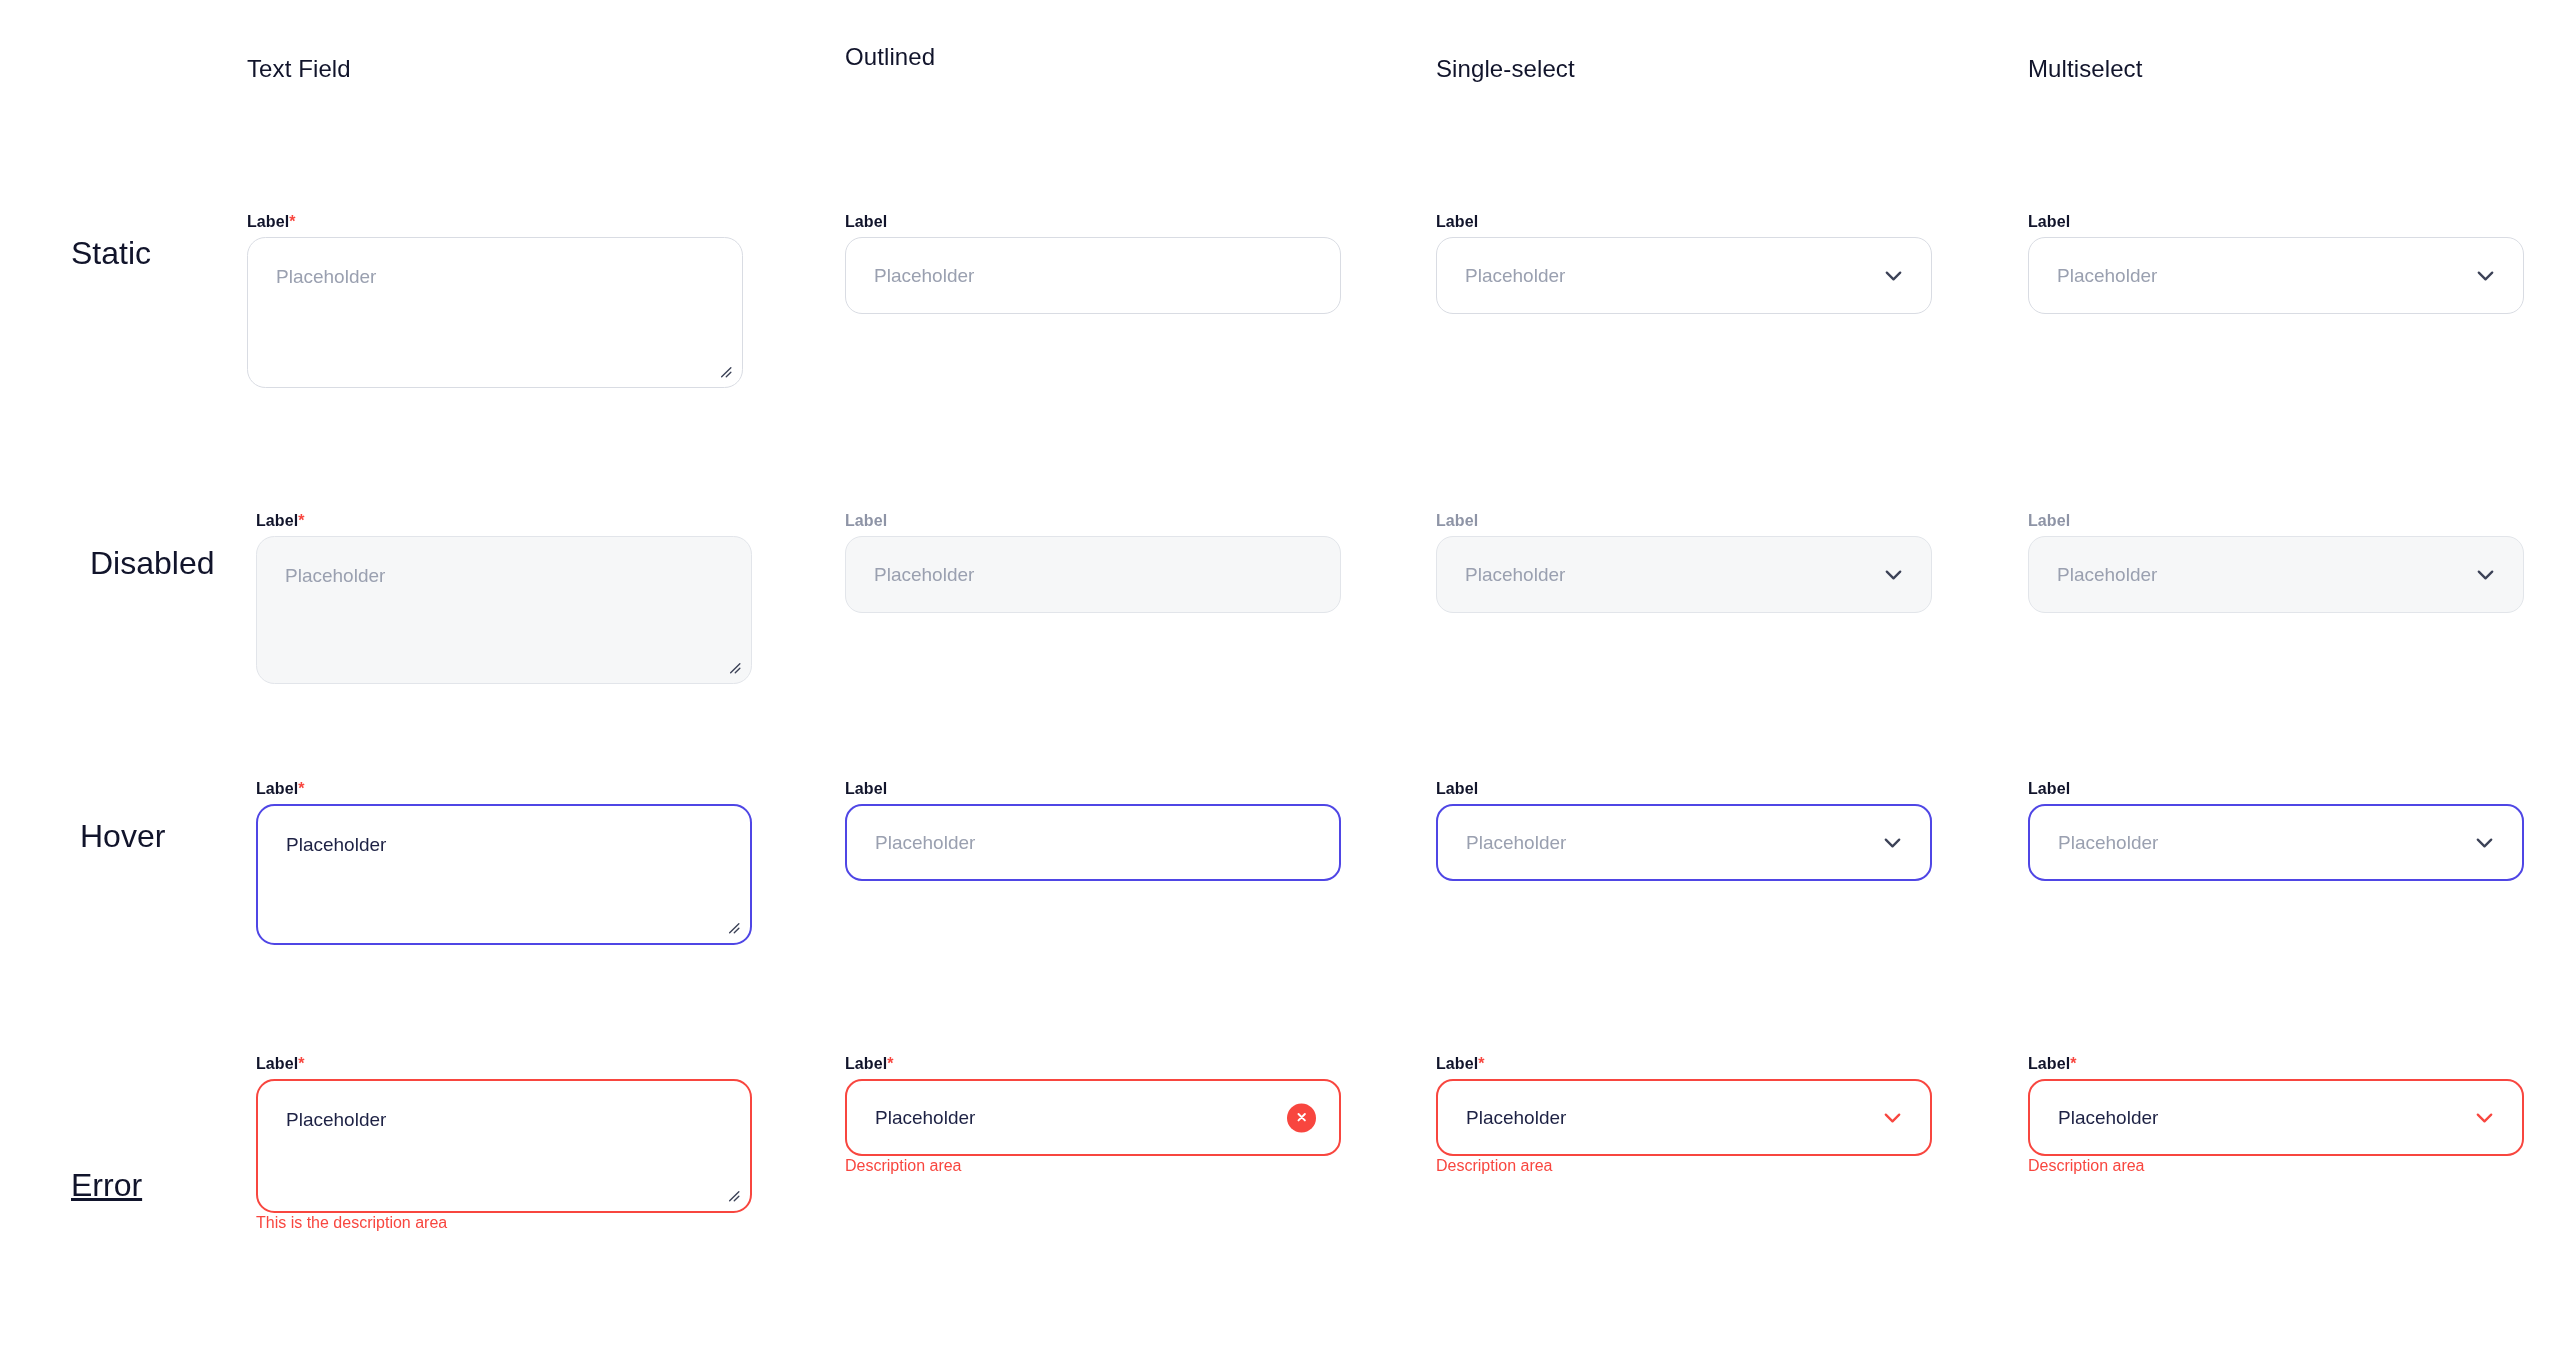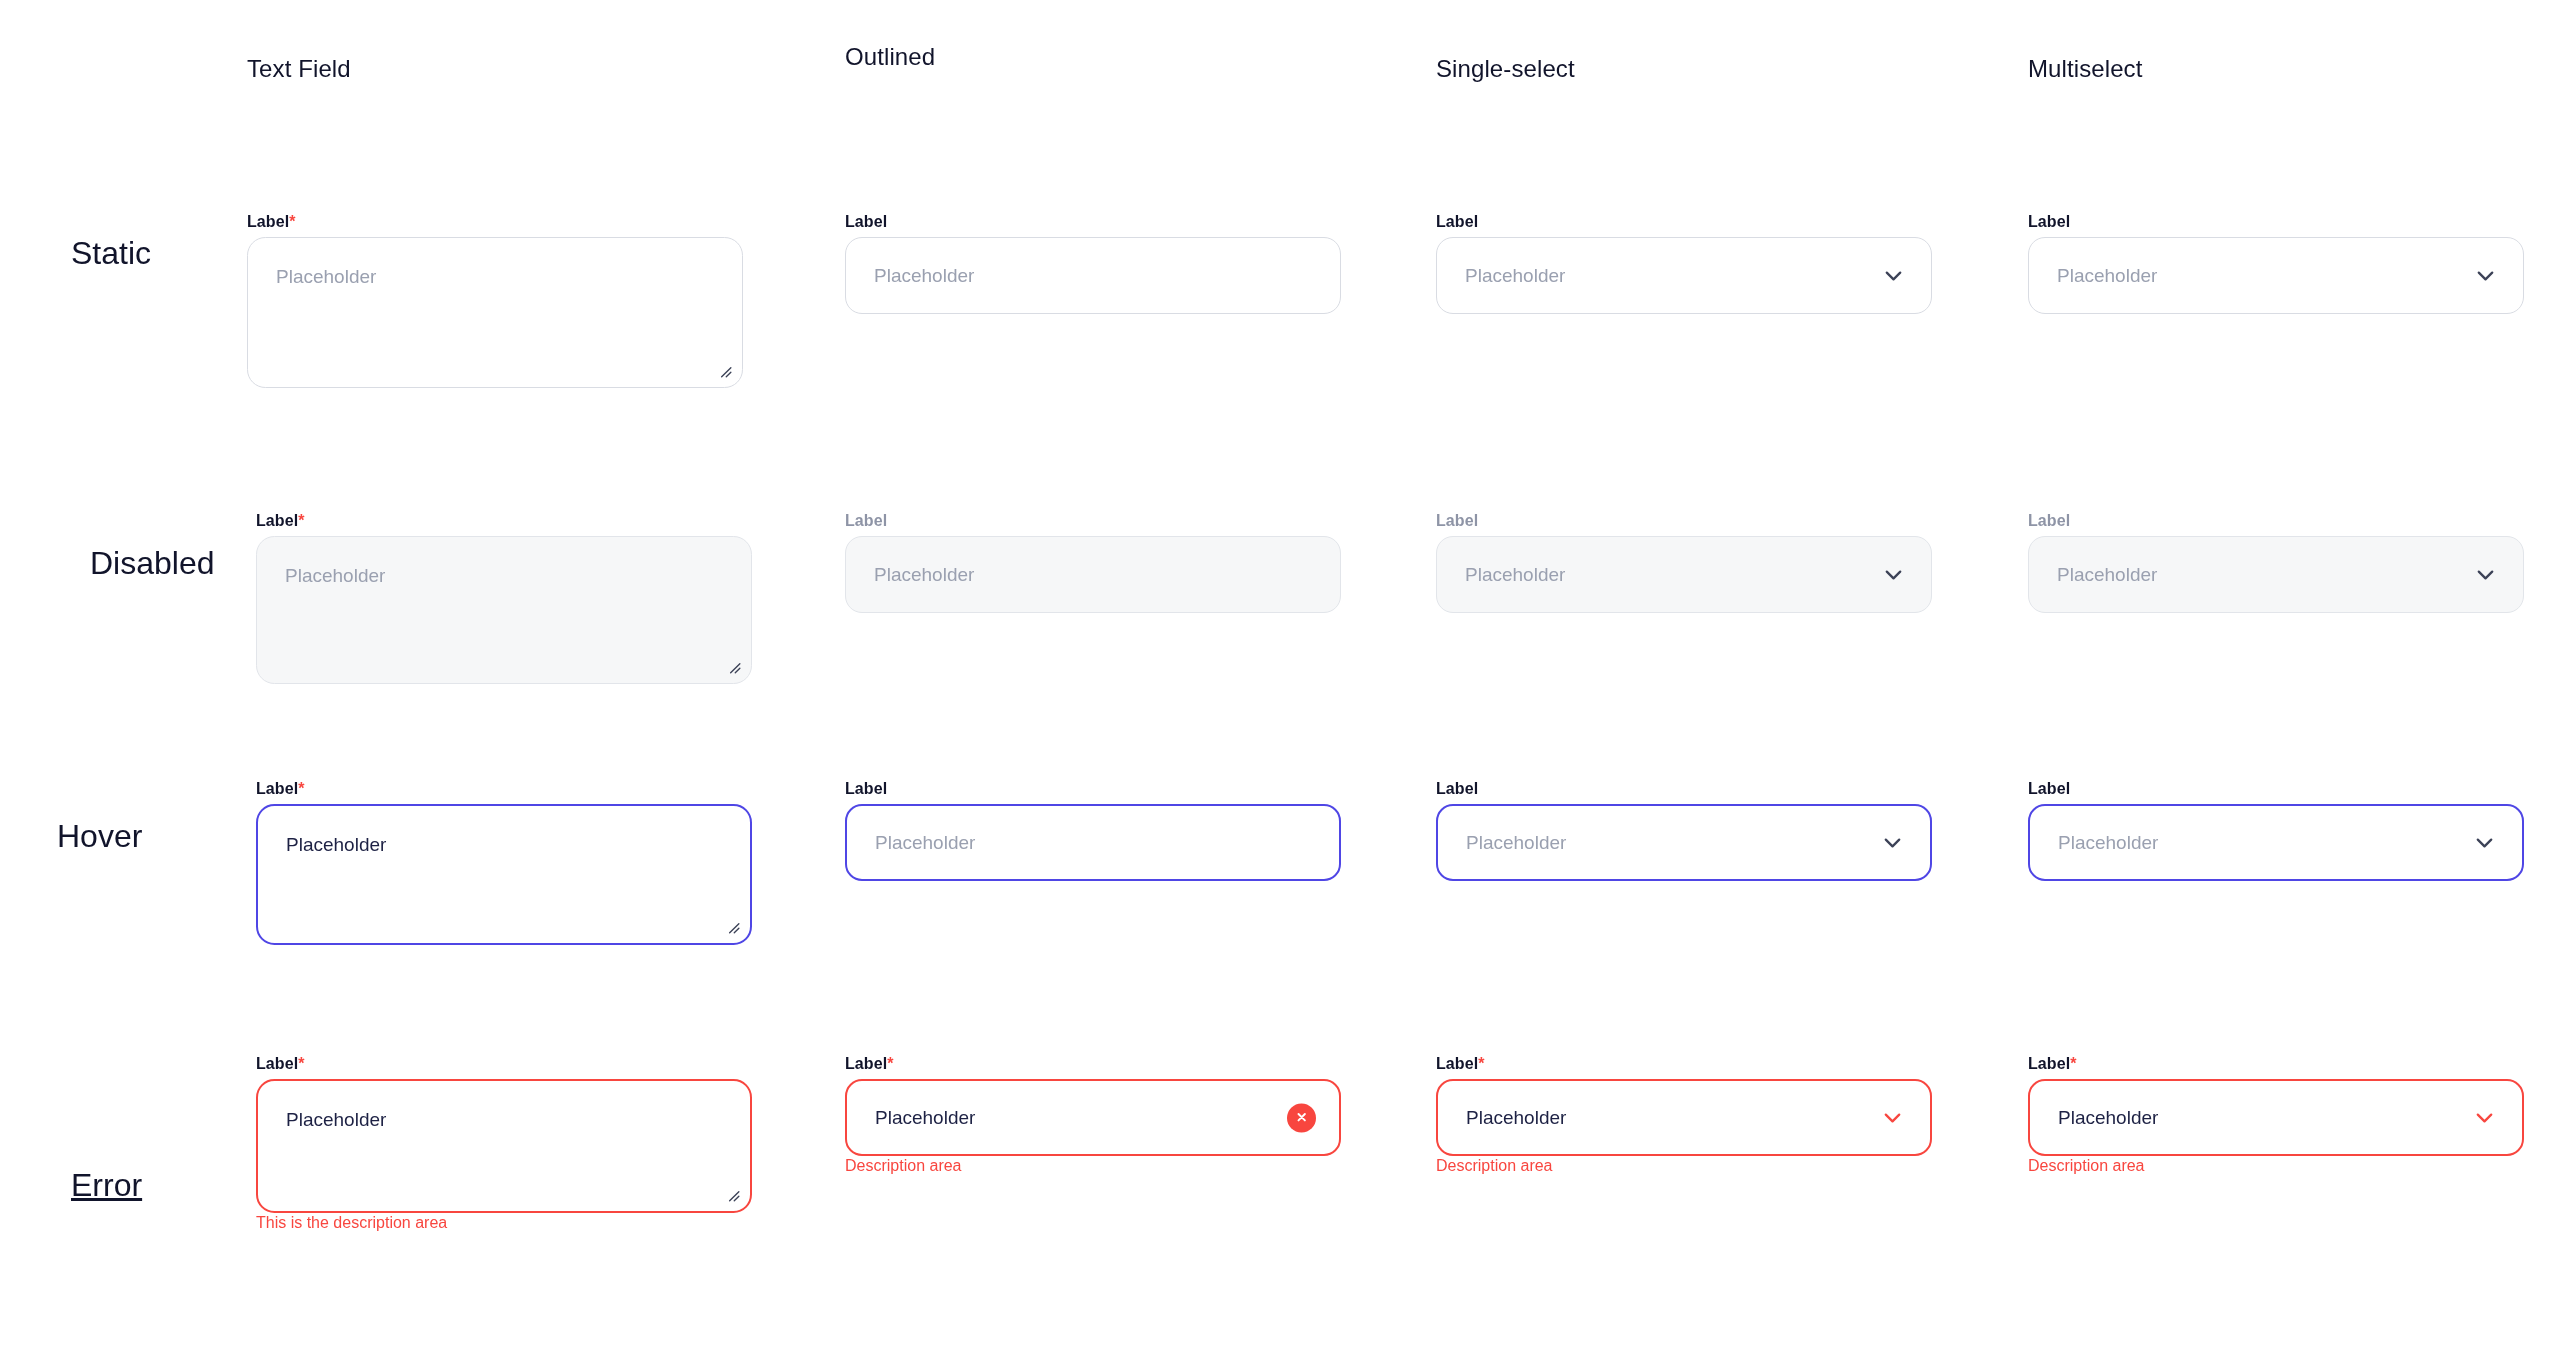--- a/index.html
+++ b/index.html
@@ -135,21 +135,21 @@
 
 <div class="canvas">
 
   <div class="col-header" style="left:247px; top:55px;">Text Field</div>
   <div class="col-header" style="left:845px; top:43px;">Outlined</div>
   <div class="col-header" style="left:1436px; top:55px;">Single-select</div>
   <div class="col-header" style="left:2028px; top:55px;">Multiselect</div>
 
   <div class="row-label" style="left:71px; top:235px;">Static</div>
   <div class="row-label" style="left:71px; top:545px;margin-left:19px;">Disabled</div>
-  <div class="row-label" style="left:57px; top:818px;">Hover</div>
+  <div class="row-label" style="left:80px; top:818px;">Hover</div>
   <div class="row-label" style="left:71px; top:1167px;text-decoration:underline;">Error</div>
 
   <div class="field" style="left:247px; top:214px;">
     <div class="field-label"><span>Label</span><span class="req">*</span></div>
     <div class="control ta" style="width:496px; height:151px;">
       <div class="control-text">Placeholder</div>
       <svg class="resize-handle" viewBox="0 0 24 24">
           <path d="M22 10 L10 22 M22 16 L16 22" stroke="#3c4257" stroke-width="1.8" fill="none" stroke-linecap="round"></path>
         </svg>
     </div>

